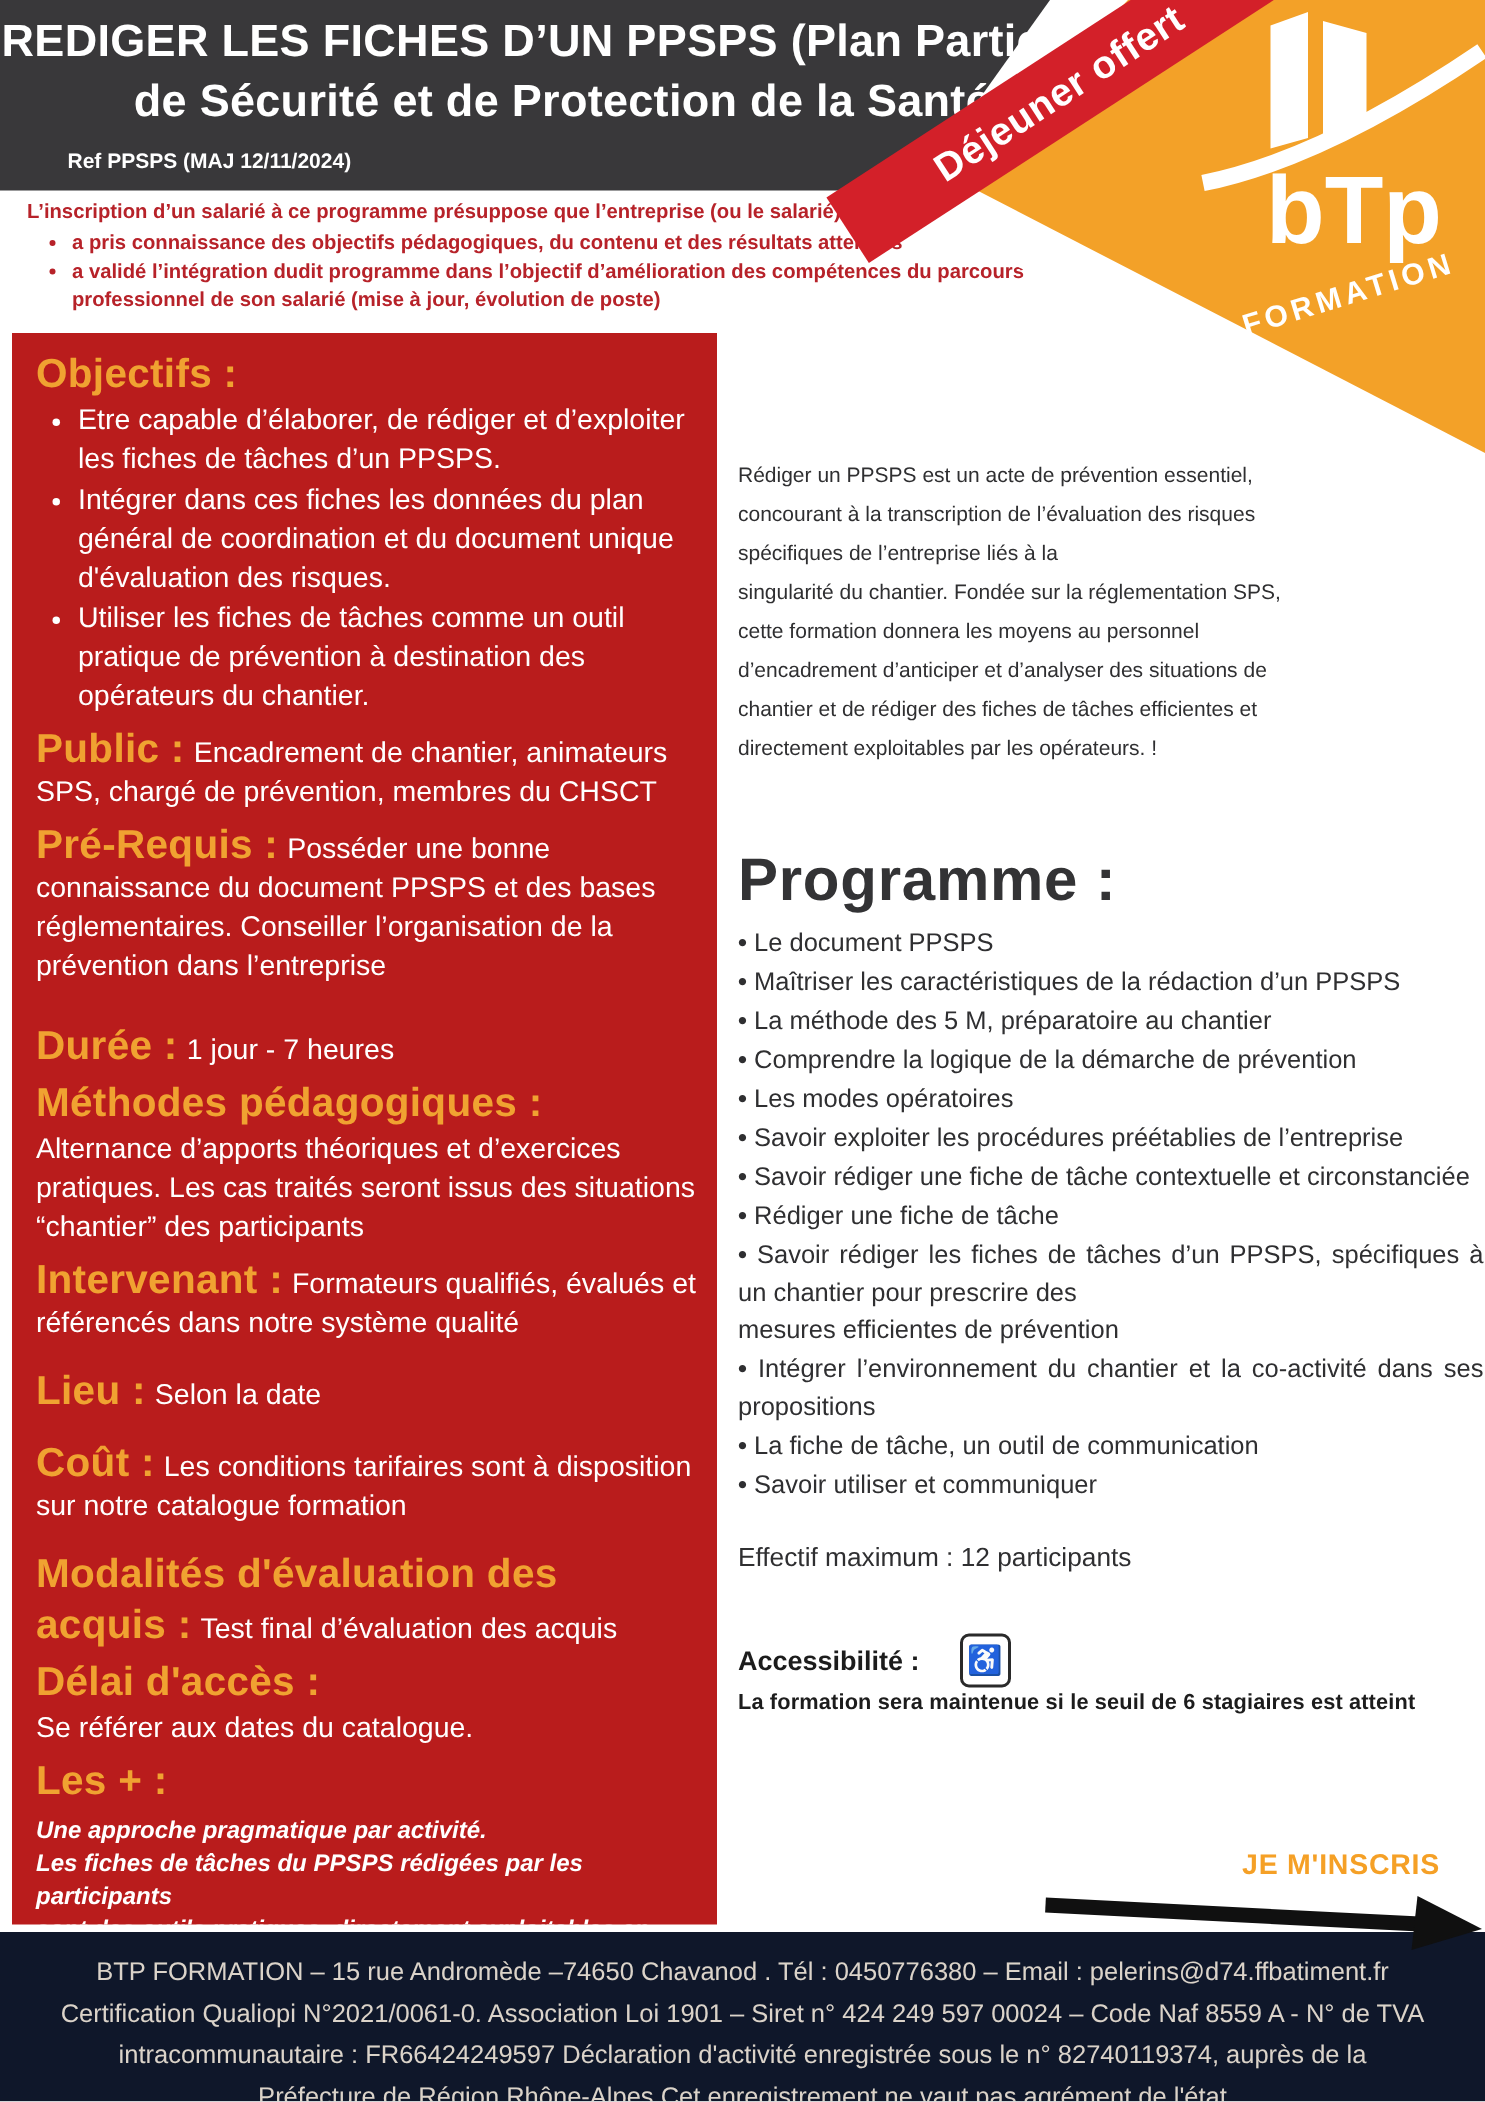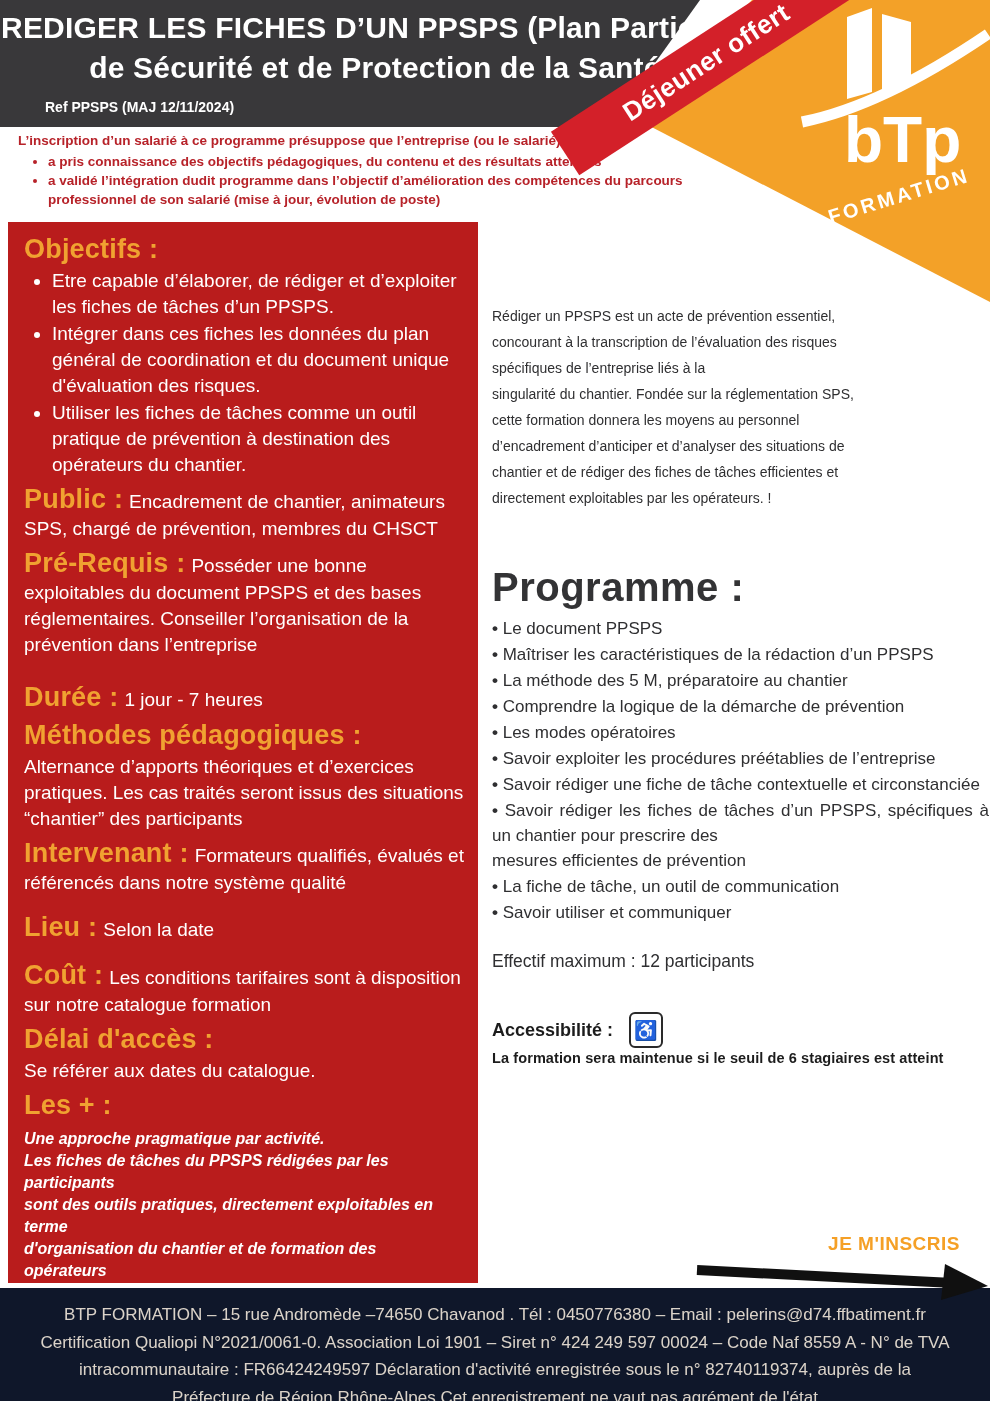--- a/index.html
+++ b/index.html
@@ -43,21 +43,21 @@
              white-space:pre-line;}
 
   
   .main{position:absolute;left:492px;top:303px;width:497px;color:#2f2f31;z-index:1;}
   .intro{white-space:pre-line;font-size:14px;line-height:26px;}
   .prog-title{margin:54px 0 6px 0;font-size:40px;font-weight:800;color:#333335;letter-spacing:.5px;}
   ul.prog{margin:0;padding:0;list-style:none;font-size:17px;line-height:25px;}
   ul.prog li{white-space:pre-line;text-align:justify;margin:0 0 1px 0;}
   ul.prog li::before{content:"\2022  ";font-weight:700;}
   .effectif{margin-top:26px;font-size:17.5px;}
-  .access-row{margin-top:40px;display:flex;align-items:center;gap:16px;}
+  .access-row{margin-top:40px;display:flex;align-items:center;gap:27px;}
   .access-label{font-size:18px;font-weight:800;color:#1c1c1c;}
   .access-icon{width:30px;height:32px;border:2px solid #2a2a2a;border-radius:6px;display:flex;
                align-items:center;justify-content:center;font-size:19px;color:#1c1c1c;background:#fff;}
   .access-note{margin-top:2px;font-size:14.5px;font-weight:800;color:#1c1c1c;letter-spacing:.1px;}
 
   .cta{position:absolute;right:30px;top:1233px;color:#f5a026;font-size:19px;font-weight:800;
        letter-spacing:.5px;z-index:11;cursor:pointer;}
   .cta-arrow{position:absolute;left:695px;top:1252px;z-index:10;}
 
   
@@ -109,33 +109,34 @@
       <li>Intégrer dans ces fiches les données du plan
 général de coordination et du document unique
 d'évaluation des risques.</li>
       <li>Utiliser les fiches de tâches comme un outil
 pratique de prévention à destination des
 opérateurs du chantier.</li>
     </ul>
 
     <p class="sb-p"><span class="sb-h">Public :</span><span>Encadrement de chantier, animateurs SPS, chargé de prévention, membres du CHSCT</span></p>
 
-    <p class="sb-p"><span class="sb-h">Pré-Requis :</span><span>Posséder une bonne exploitables du document PPSPS et des bases réglementaires. Conseiller l’organisation de la prévention dans l’entreprise</span></p>
+    <p class="sb-p"><span class="sb-h">Pré-Requis :</span><span>Posséder une bonne connaissance du document PPSPS et des bases réglementaires. Conseiller l’organisation de la prévention dans l’entreprise</span></p>
 
     <p class="sb-p gap-m"><span class="sb-h">Durée :</span><span>1 jour - 7 heures</span></p>
 
     <h2 class="sb-h">Méthodes pédagogiques :</h2>
     <p class="sb-p" style="margin-top:0;">Alternance  d’apports théoriques et d’exercices pratiques. Les cas traités seront issus des situations “chantier” des participants</p>
 
     <p class="sb-p"><span class="sb-h">Intervenant :</span><span>Formateurs qualifiés, évalués et référencés dans notre système qualité</span></p>
 
     <p class="sb-p gap-s"><span class="sb-h">Lieu :</span><span>Selon la date</span></p>
 
     <p class="sb-p gap-s"><span class="sb-h">Coût :</span><span>Les conditions tarifaires sont à disposition sur notre catalogue formation</span></p>
 
+    <p class="sb-p gap-s"><span class="sb-h">Modalités d'évaluation des acquis :</span><span>Test final d’évaluation des acquis</span></p>
 
     <h2 class="sb-h gap-s">Délai d'accès :</h2>
     <p class="sb-p" style="margin-top:0;">Se référer aux dates du catalogue.</p>
 
     <h2 class="sb-h gap-s">Les + :</h2>
     <div class="plus-text">Une approche pragmatique par activité.
 Les fiches de tâches du PPSPS rédigées par les participants
 sont des outils pratiques, directement exploitables en terme
 d'organisation du chantier et de formation des
 opérateurs</div>
@@ -153,22 +154,24 @@
 
     <div class="prog-title">Programme :</div>
     <ul class="prog">
       <li>Le document PPSPS</li>
       <li>Maîtriser les caractéristiques de la rédaction d’un PPSPS</li>
       <li>La méthode des 5 M, préparatoire au chantier</li>
       <li>Comprendre la logique de la démarche de prévention</li>
       <li>Les modes opératoires</li>
       <li>Savoir exploiter les procédures préétablies de l’entreprise</li>
       <li>Savoir rédiger une fiche de tâche contextuelle et circonstanciée</li>
+      <li>Rédiger une fiche de tâche</li>
       <li>Savoir rédiger les fiches de tâches d’un PPSPS, spécifiques à un chantier pour prescrire des
 mesures efficientes de prévention</li>
+      <li>Intégrer l’environnement du chantier et la co-activité dans ses propositions</li>
       <li>La fiche de tâche, un outil de communication</li>
       <li>Savoir utiliser et communiquer</li>
     </ul>
 
     <div class="effectif">Effectif maximum : 12 participants</div>
 
     <div class="access-row">
       <span class="access-label">Accessibilité :</span>
       <span class="access-icon">♿</span>
     </div>

